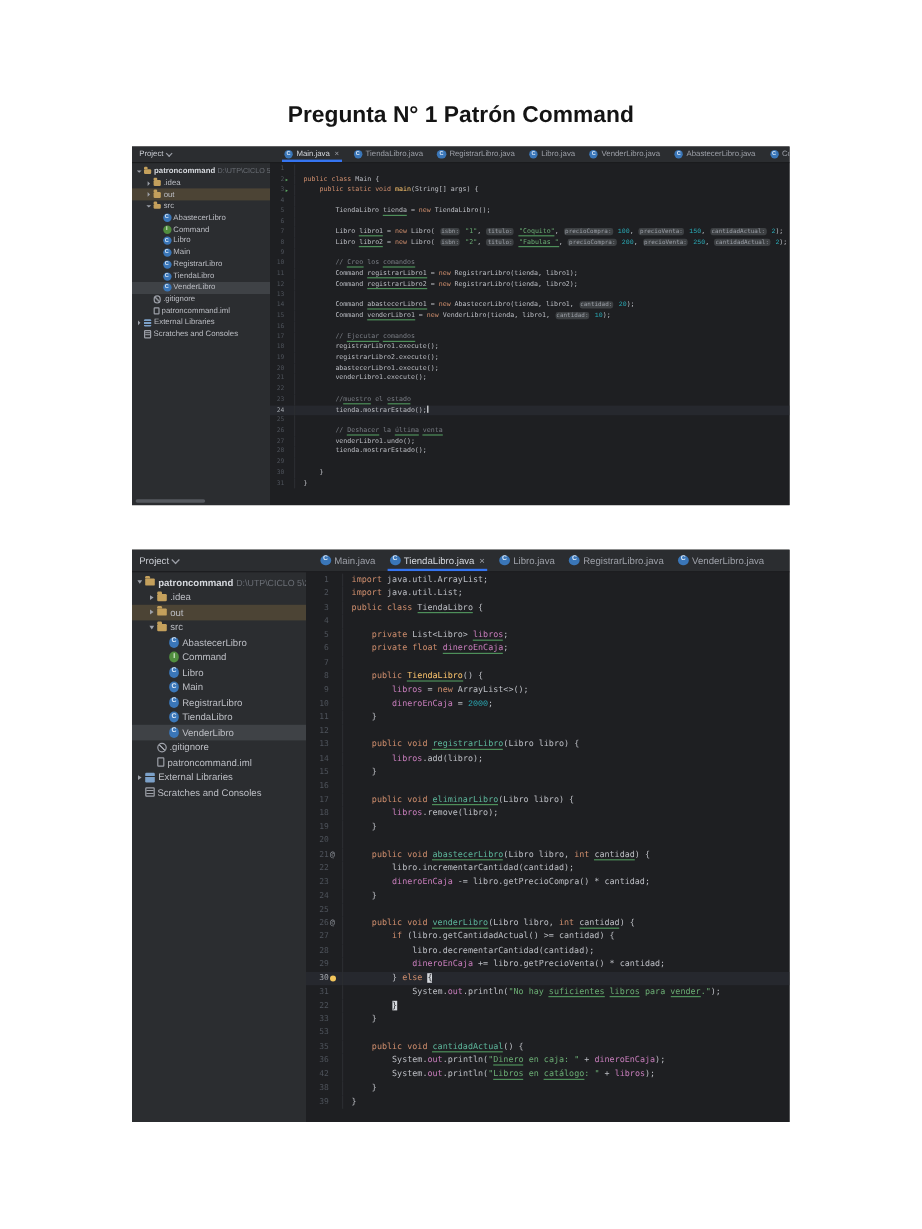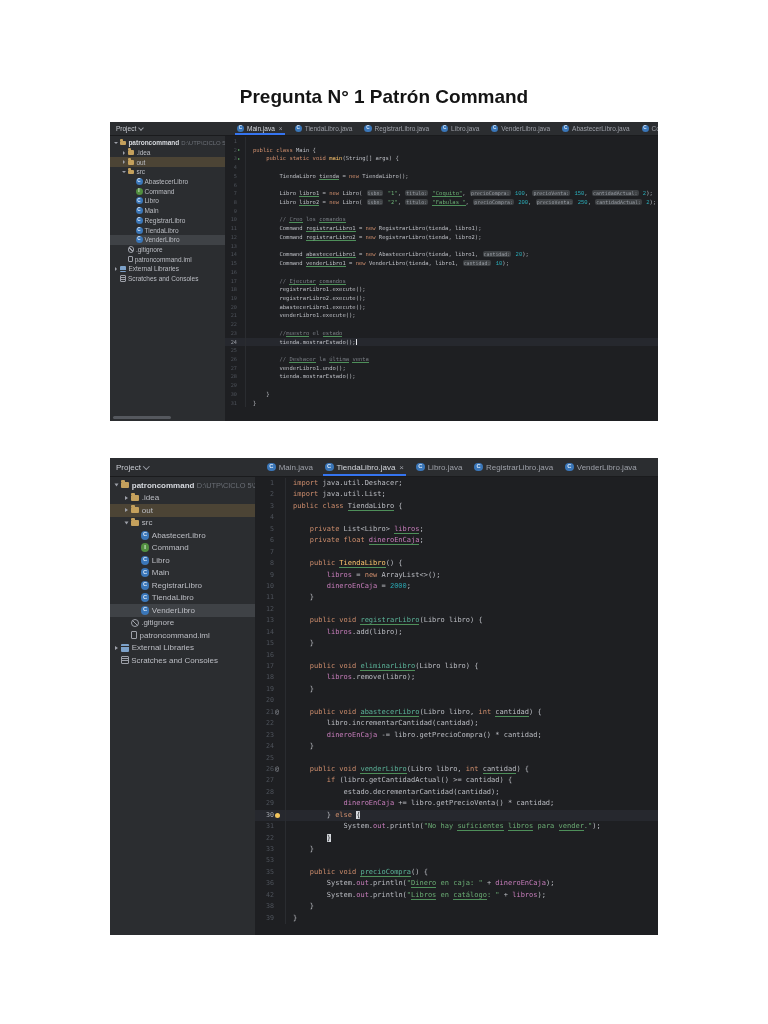--- a/index.html
+++ b/index.html
@@ -560,21 +560,21 @@
           </div>
         </div>
     </div>
     <div class="editor">
       <div class="code">
           <div class="cl">
             <div class="gut">
               <span class="lnum">1</span>
               <span class="gslot"></span>
             </div>
-            <div class="ltext"><span class="c-kw">import </span><span class="c-p">java.util.Deshacer;</span></div>
+            <div class="ltext"><span class="c-kw">import </span><span class="c-p">java.util.ArrayList;</span></div>
           </div>
           <div class="cl">
             <div class="gut">
               <span class="lnum">2</span>
               <span class="gslot"></span>
             </div>
             <div class="ltext"><span class="c-kw">import </span><span class="c-p">java.util.List;</span></div>
           </div>
           <div class="cl">
             <div class="gut">
@@ -753,21 +753,21 @@
               <span class="lnum">27</span>
               <span class="gslot"></span>
             </div>
             <div class="ltext"><span class="c-p">        </span><span class="c-kw">if </span><span class="c-p">(libro.getCantidadActual() &gt;= cantidad) {</span></div>
           </div>
           <div class="cl">
             <div class="gut">
               <span class="lnum">28</span>
               <span class="gslot"></span>
             </div>
-            <div class="ltext"><span class="c-p">            estado.decrementarCantidad(cantidad);</span></div>
+            <div class="ltext"><span class="c-p">            libro.decrementarCantidad(cantidad);</span></div>
           </div>
           <div class="cl">
             <div class="gut">
               <span class="lnum">29</span>
               <span class="gslot"></span>
             </div>
             <div class="ltext"><span class="c-p">            </span><span class="c-fl">dineroEnCaja</span><span class="c-p"> += libro.getPrecioVenta() * cantidad;</span></div>
           </div>
           <div class="cl hl">
             <div class="gut">
@@ -804,21 +804,21 @@
               <span class="lnum">53</span>
               <span class="gslot"></span>
             </div>
             <div class="ltext"></div>
           </div>
           <div class="cl">
             <div class="gut">
               <span class="lnum">35</span>
               <span class="gslot"></span>
             </div>
-            <div class="ltext"><span class="c-kw">    public void </span><span class="c-mtu">precioCompra</span><span class="c-p">() {</span></div>
+            <div class="ltext"><span class="c-kw">    public void </span><span class="c-mtu">cantidadActual</span><span class="c-p">() {</span></div>
           </div>
           <div class="cl">
             <div class="gut">
               <span class="lnum">36</span>
               <span class="gslot"></span>
             </div>
             <div class="ltext"><span class="c-p">        System.</span><span class="c-fl">out</span><span class="c-p">.println(</span><span class="c-st">"</span><span class="c-stu">Dinero</span><span class="c-st"> en caja: "</span><span class="c-p"> + </span><span class="c-fl">dineroEnCaja</span><span class="c-p">);</span></div>
           </div>
           <div class="cl">
             <div class="gut">

